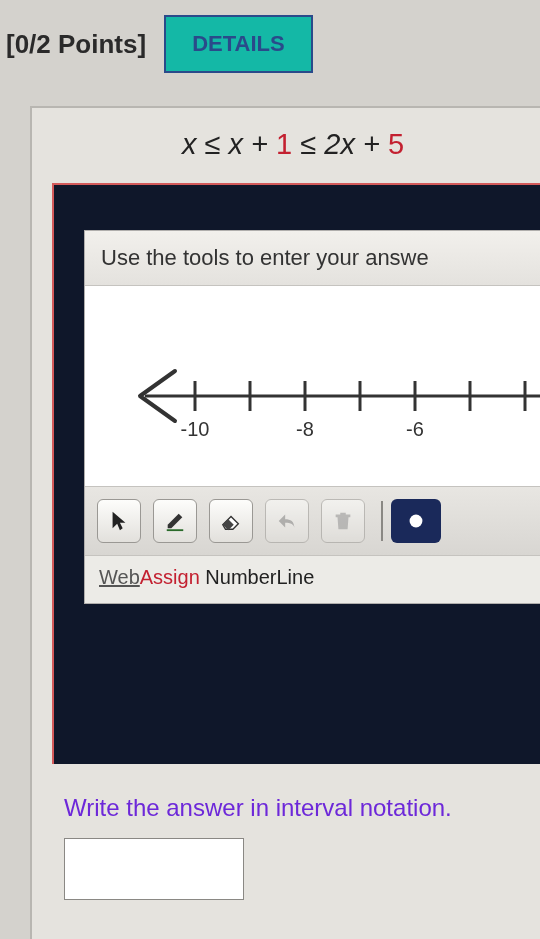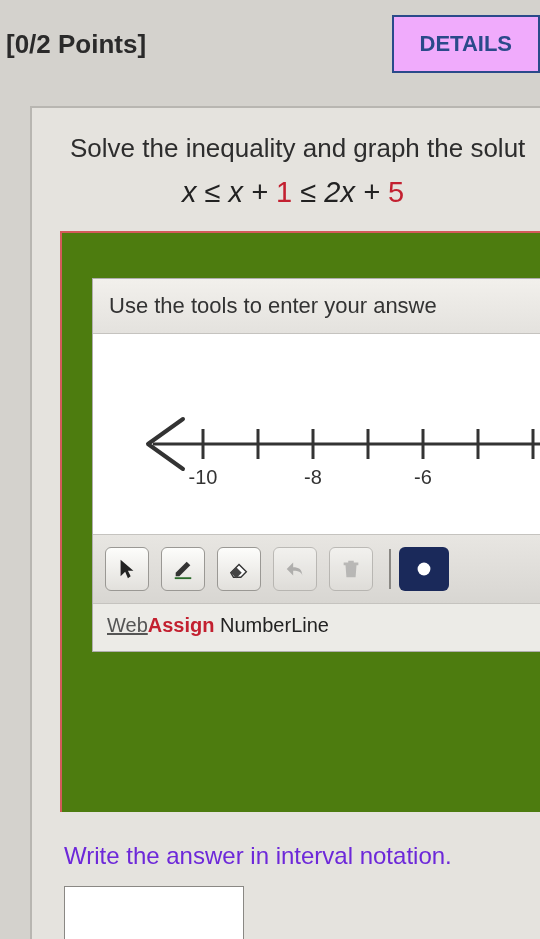--- a/index.html
+++ b/index.html
@@ -9,30 +9,29 @@
     background: #d4d2cd;
     font-family: Arial, Helvetica, sans-serif;
     overflow: hidden;
     color: #333;
   }
   .topbar {
     display: flex;
     align-items: center;
     gap: 18px;
     padding: 15px 0 15px 6px;
-    justify-content: space-between;
   }
   .points {
     font-weight: bold;
     font-size: 26px;
     color: #2a2a2a;
   }
   .top-btn {
     border: 2px solid #2a4a8a;
-    background: #f0abfc;
+    background: #14b8a6;
     color: #2a4a8a;
     font-weight: bold;
     font-size: 22px;
     padding: 14px 26px;
     white-space: nowrap;
   }
   .content {
     margin: 18px 0 0 30px;
     padding: 20px 0 40px 20px;
     background: #e5e3de;
@@ -50,23 +49,22 @@
     text-align: left;
     margin: 0 0 22px 130px;
     color: #222;
   }
   .formula .red { color: #c32030; font-style: normal; }
   .formula .var { font-style: italic; }
   .frame-outer {
     border: 2px solid #d35a5a;
     border-right: none;
     border-bottom: none;
-    margin-left: 8px;
     padding: 45px 0 160px 30px;
-    background: #4d7c0f;
+    background: #0f172a;
   }
   .widget {
     border: 1px solid #b0aeac;
     background: #ecebe7;
     width: 470px;
   }
   .widget-head {
     padding: 14px 16px;
     font-size: 22px;
     color: #333;
@@ -104,21 +102,21 @@
     border-radius: 6px;
     display:flex; align-items:center; justify-content:center;
     margin-left: -4px;
   }
   .brandbar {
     padding: 10px 14px 14px 14px;
     font-size: 20px;
     background: #ecebe7;
   }
   .brand-web { color:#555;text-decoration:underline; }
-  .brand-assign { color:#c32030; font-weight:bold;text-align:right; }
+  .brand-assign { color:#c32030; font-weight:normal;text-align:right; }
   .brand-nl { color:#222; font-weight:normal; }
   .interval-prompt {
     font-size: 24px;
     color: #6d28d9;
     margin: 30px 0 16px 12px;
   }
   .answer-row { margin-left: 12px; }
   .answer-box {
     width: 180px; height: 62px;
     border: 1px solid #8a8884;
@@ -127,21 +125,20 @@
 </style>
 </head>
 <body>
 
 <div class="topbar">
   <span class="points">[0/2 Points]</span>
   <button class="top-btn">DETAILS</button>
 </div>
 
 <div class="content">
-  <div class="prompt">Solve the inequality and graph the solut</div>
   <div class="formula">
     <span class="var">x</span> ≤ <span class="var">x</span> + <span class="red">1</span> ≤ 2<span class="var">x</span> + <span class="red">5</span>
   </div>
 
   <div class="frame-outer">
     <div class="widget">
       <div class="widget-head">Use the tools to enter your answe</div>
 
       <div class="numberline-area">
         <svg class="numberline-svg" width="470" height="200">

